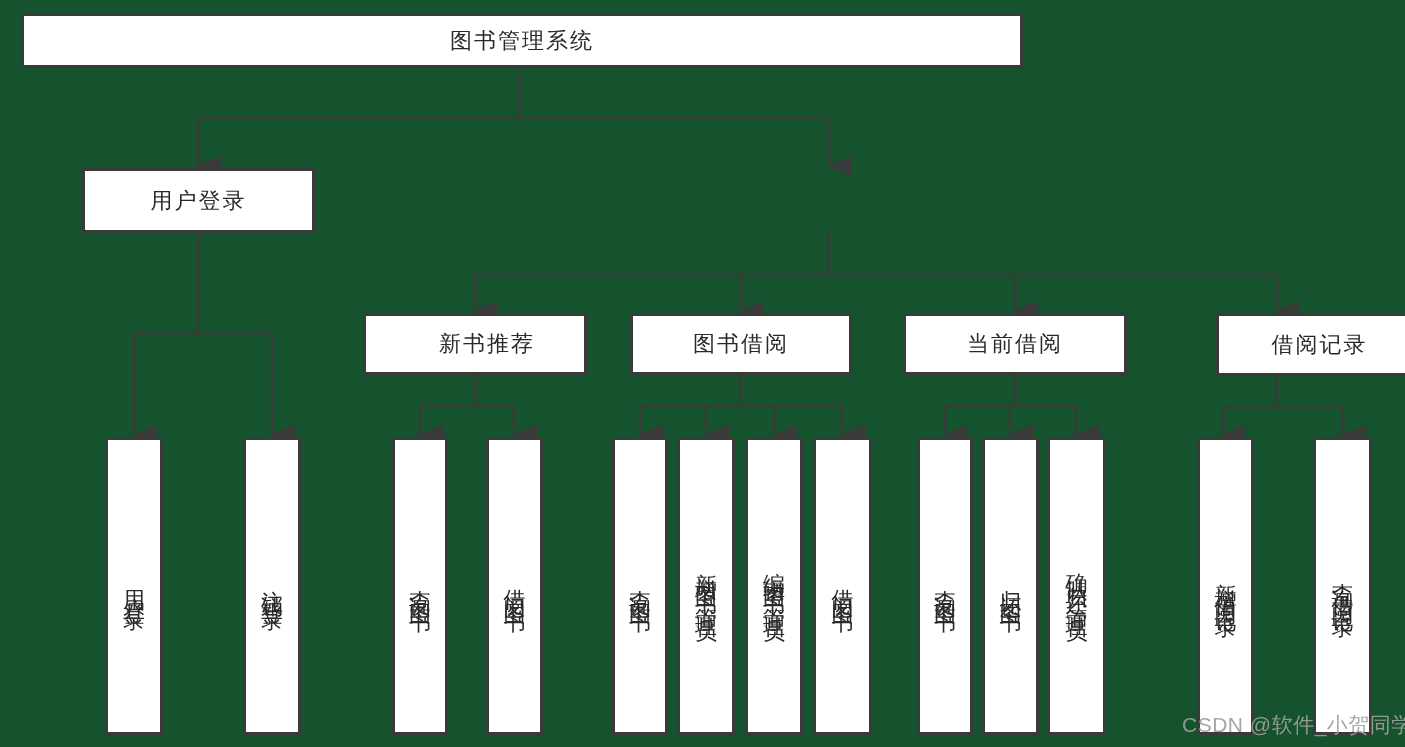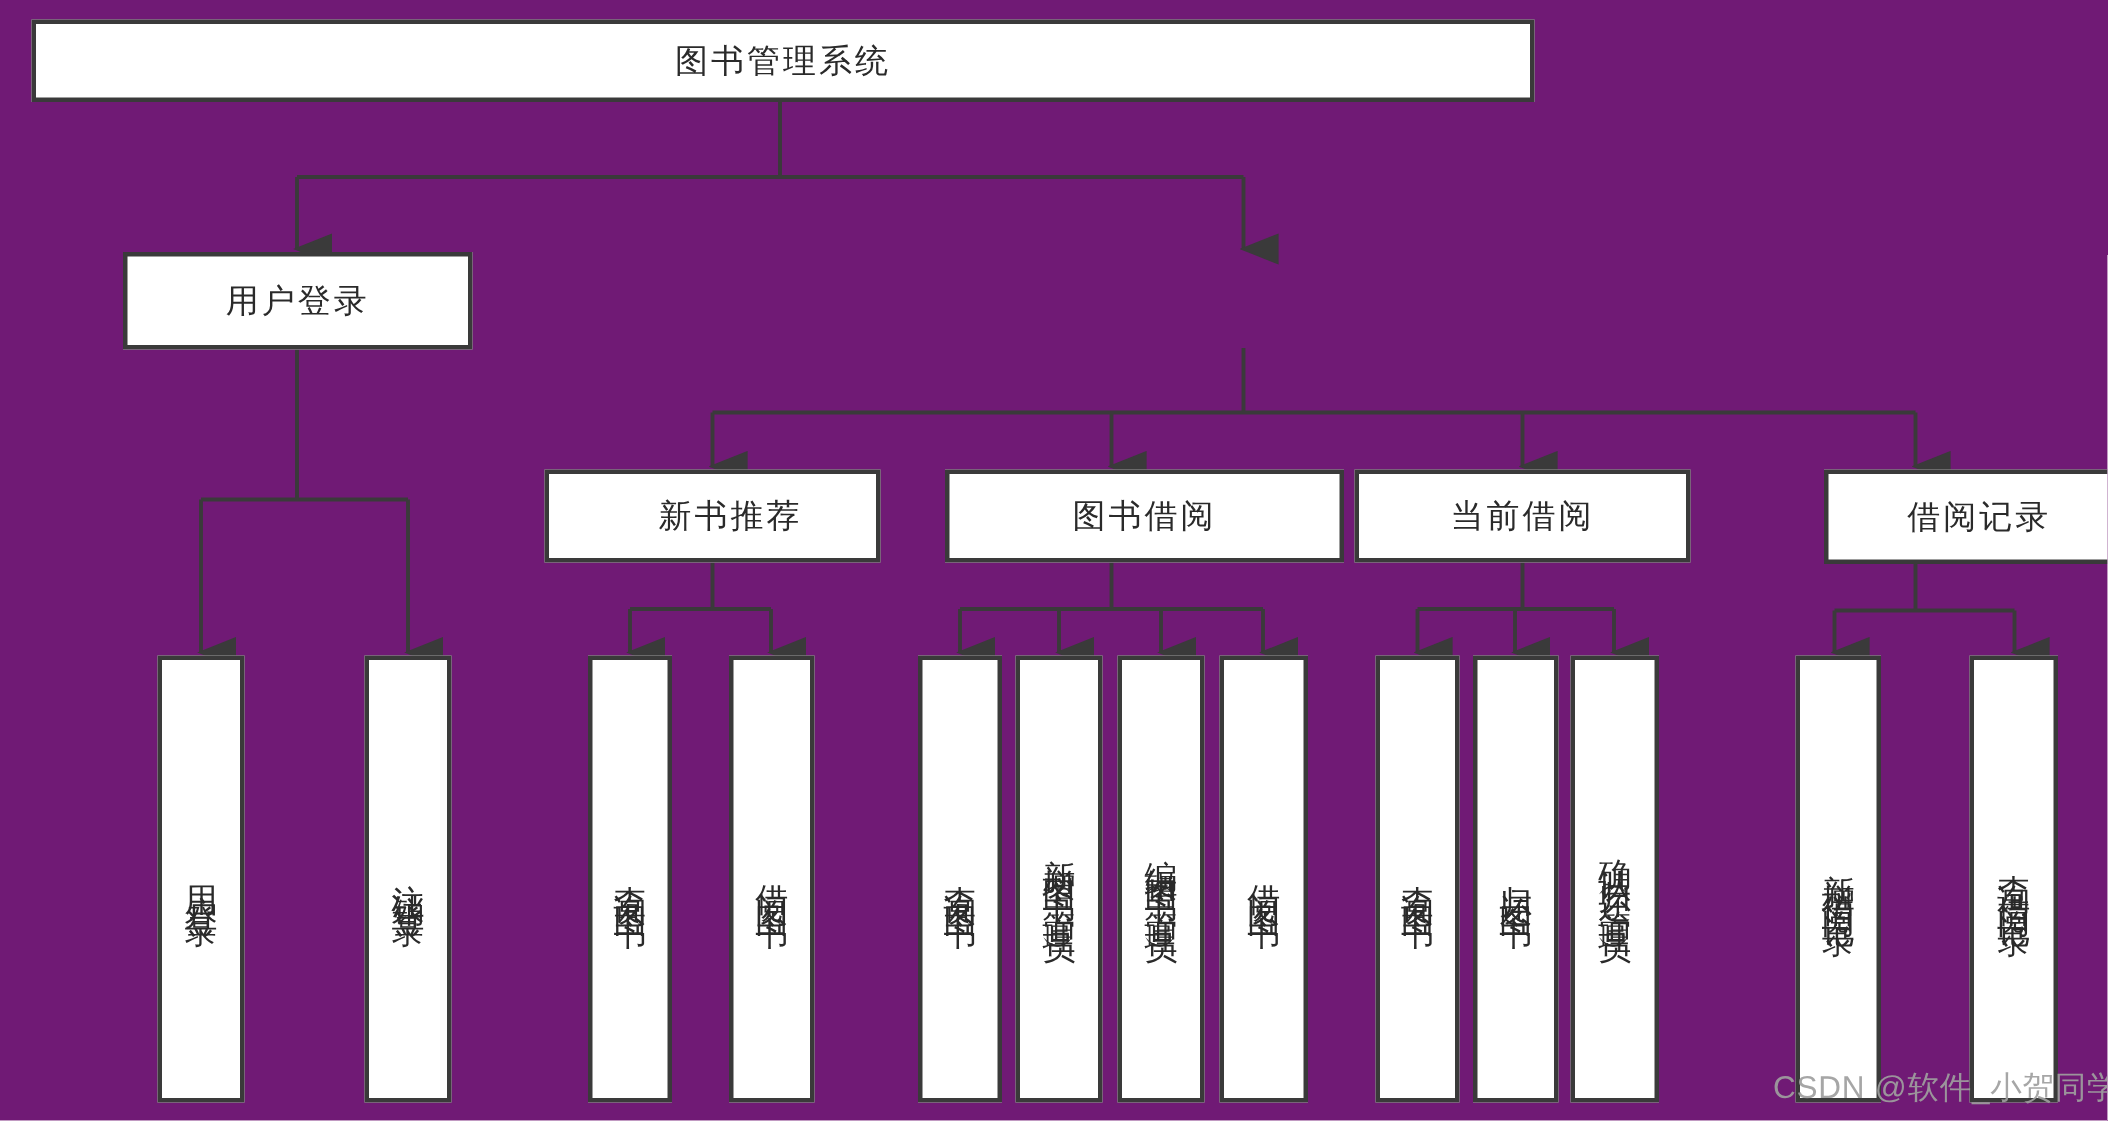--- a/index.html
+++ b/index.html
@@ -1,20 +1,20 @@
 <!DOCTYPE html>
 <html><head>
 <meta charset="utf-8">
 <style>
   html, body { margin: 0; padding: 0; background: #ffffff; }
   .stage {
     position: relative;
     width: 1405px;
     height: 747px;
-    background: #701a75;
+    background: #14532d;
     font-family: "Liberation Sans", "DejaVu Sans", sans-serif;
     color: #2a2a2a;
     overflow: hidden;
   }
   .wires {
     position: absolute;
     left: 0; top: 0;
     width: 1405px; height: 747px;
     z-index: 0;
   }
@@ -102,21 +102,21 @@
     <span>图书管理系统</span>
   </div>
 
   <div class="node hnode" style="left:82px; top:168px; width:233px; height:65px;">
     <span>用户登录</span>
   </div>
 
   <div class="node hnode" style="left:363px; top:313px; width:224px; height:62px;padding-left:24px;">
     <span>新书推荐</span>
   </div>
-  <div class="node hnode" style="left:630px; top:313px; width:266px; height:62px;">
+  <div class="node hnode" style="left:630px; top:313px; width:222px; height:62px;">
     <span>图书借阅</span>
   </div>
   <div class="node hnode" style="left:903px; top:313px; width:224px; height:62px;">
     <span>当前借阅</span>
   </div>
   <div class="node hnode" style="left:1172px; top:313px; width:207px; height:63px;margin-left:44px;">
     <span>借阅记录</span>
   </div>
 
   <div class="node vnode" style="left:105px; top:437px; width:58px; height:298px;">

